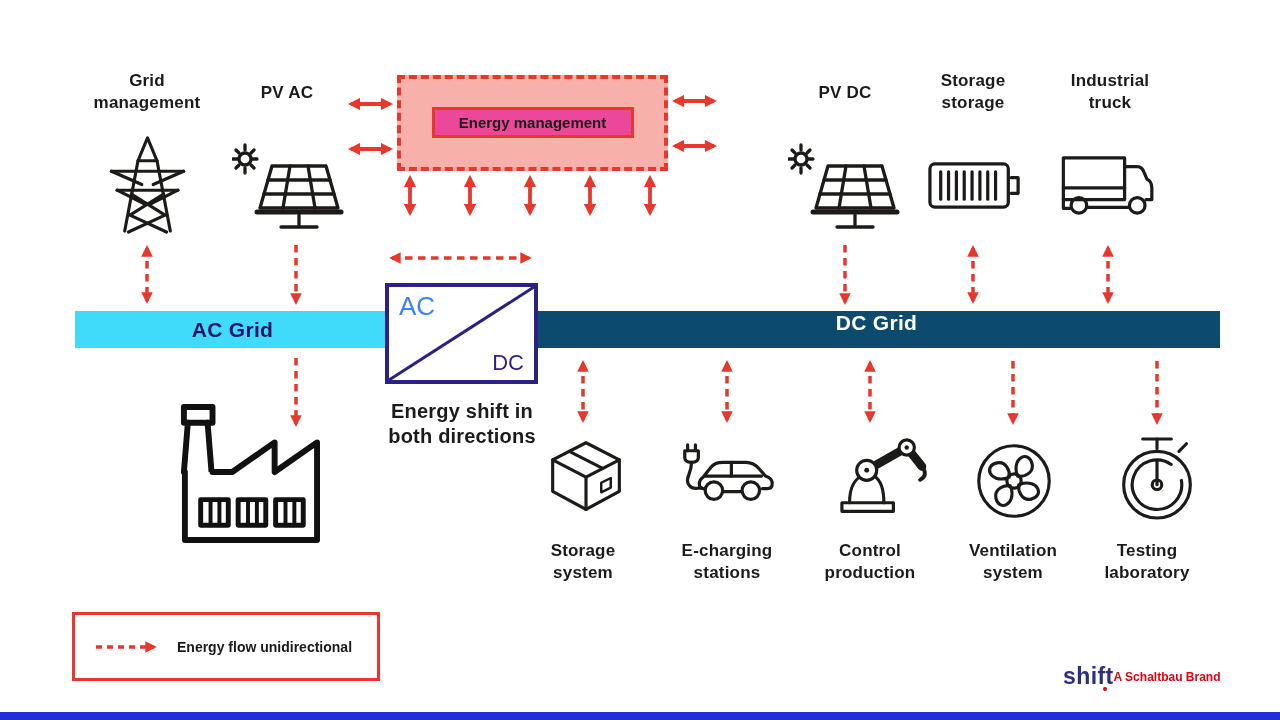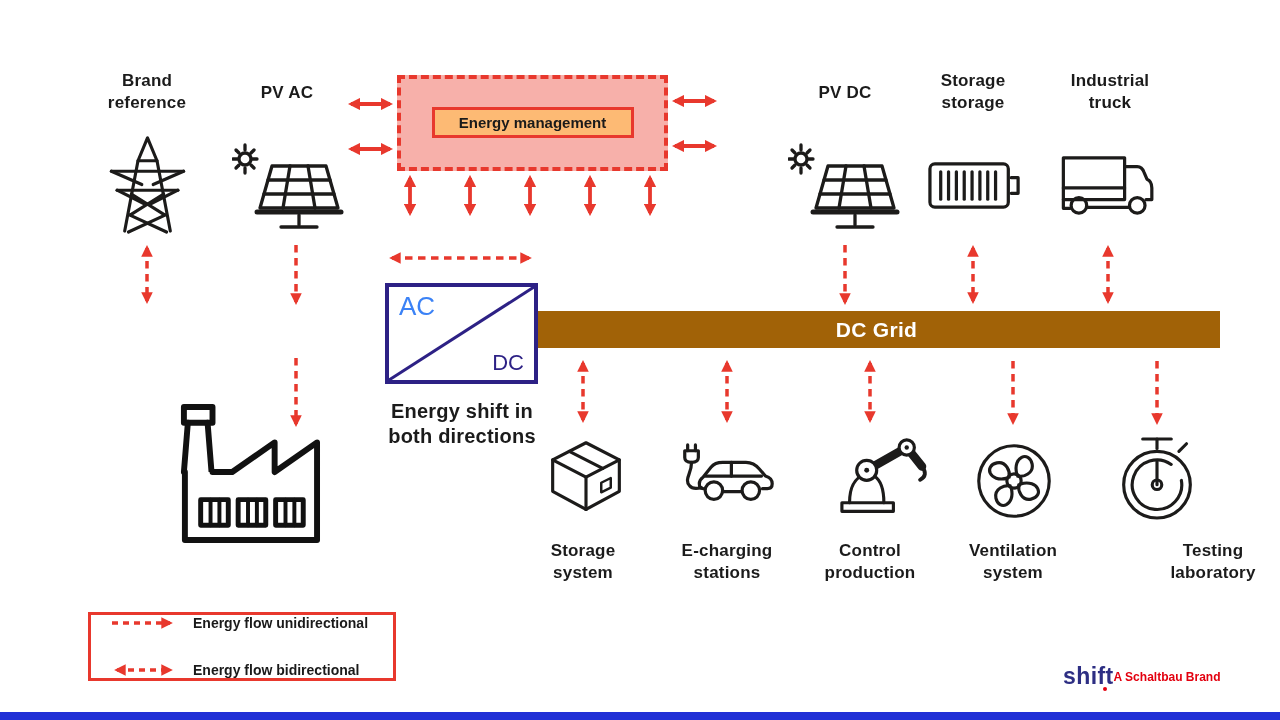--- a/index.html
+++ b/index.html
@@ -7,42 +7,42 @@
           font-family:"Liberation Sans",sans-serif;color:#1a1a1a;}
   .lbl{position:absolute;font-weight:bold;color:#1b1b1b;text-align:center;
        font-size:17px;line-height:1.27;letter-spacing:.2px;}
   .icon{position:absolute;}
   .icon svg{display:block;width:100%;height:100%;}
   .stroke{stroke:#1c1b1a;fill:none;stroke-width:3.3;stroke-linecap:round;stroke-linejoin:round;}
 
   
   .em-box{position:absolute;left:397px;top:75px;width:271px;height:96px;
           background:#f7b0aa;border:4px dashed #e8382d;box-sizing:border-box;}
-  .em-label{width:202px;height:31px;margin:28px auto 0;background:#fdba74;
+  .em-label{width:202px;height:31px;margin:28px auto 0;background:#ec4899;
             border:3px solid #e8382d;box-sizing:border-box;display:flex;
             align-items:center;justify-content:center;font-weight:bold;font-size:15px;}
 
   
   .ac-bar{position:absolute;left:75px;top:311px;width:315px;height:37px;background:#40dbfa;
           display:flex;align-items:center;justify-content:center;
           color:#1b1464;font-weight:bold;font-size:21px;letter-spacing:.3px;}
-  .dc-bar{position:absolute;left:533px;top:311px;width:687px;height:37px;background:#a16207;
-          display:flex;align-items:center;justify-content:center;
+  .dc-bar{position:absolute;left:533px;top:311px;width:687px;height:37px;background:#0c4a6e;
+          display:flex;justify-content:center;
           color:#ffffff;font-weight:bold;font-size:21px;letter-spacing:.3px;}
 
   
   .conv{position:absolute;left:385px;top:283px;width:153px;height:101px;background:#ffffff;
         border:4px solid #2d2185;box-sizing:border-box;z-index:5;}
   .conv svg{position:absolute;left:0;top:0;width:100%;height:100%;}
   .conv .ac{position:absolute;left:10px;top:4px;font-size:26px;color:#3b82f6;}
   .conv .dc{position:absolute;right:10px;bottom:4px;font-size:22px;color:#2d2185;}
 
   
-  .legend{position:absolute;left:88px;top:612px;width:308px;height:69px;border:3px solid #e8382d;
-          box-sizing:border-box;display:flex;flex-direction:column;justify-content:space-between;
+  .legend{position:absolute;left:72px;top:612px;width:308px;height:69px;border:3px solid #e8382d;
+          box-sizing:border-box;display:flex;flex-direction:column;justify-content:center;
           gap:16px;padding-left:17px;}
   .legend .row{display:flex;align-items:center;gap:13px;font-size:14px;font-weight:bold;}
   .legend svg{display:block;}
 
   
   .brand{position:absolute;left:1063px;top:663px;display:flex;align-items:center;}
   .brand .logo{position:relative;font-size:23px;font-weight:bold;color:#2d2e83;letter-spacing:.4px;}
   .brand .logo .idot{position:absolute;left:40px;bottom:-1px;width:4px;height:4px;
                      border-radius:50%;background:#e3000f;}
   .brand .tag{font-size:12px;font-weight:bold;color:#e3000f;margin-left:0;white-space:nowrap;}
@@ -52,21 +52,21 @@
   
   #arrows{position:absolute;left:0;top:0;width:1280px;height:720px;pointer-events:none;z-index:4;}
   .d{stroke:#e8382d;stroke-width:3.5;stroke-dasharray:7.5 5.5;}
   .s{stroke:#e8382d;stroke-width:3.8;}
 </style>
 </head>
 <body>
 
 <div class="canvas">
 
-  <div class="lbl" style="left:92px;top:70px;width:110px;">Brand reference</div>
+  <div class="lbl" style="left:92px;top:70px;width:110px;">Grid management</div>
   <div class="lbl" style="left:237px;top:82px;width:100px;">PV AC</div>
   <div class="lbl" style="left:795px;top:82px;width:100px;">PV DC</div>
   <div class="lbl" style="left:928px;top:70px;width:90px;">Storage storage</div>
   <div class="lbl" style="left:1060px;top:70px;width:100px;">Industrial truck</div>
 
   <div class="em-box">
     <div class="em-label">Energy management</div>
   </div>
 
   <div class="icon" style="left:100px;top:135px;width:95px;height:99px;">
@@ -161,20 +161,23 @@
         <path d="M3,39 H66"></path>
         <path d="M66,17 H79 Q84,17 86,23 L89,30 Q94,32 94,39 V51 H88"></path>
         <circle cx="19" cy="57" r="8"></circle>
           <circle cx="79" cy="57" r="8"></circle>
         <path d="M3,51 V60 H10"></path>
         <path d="M28,59 H70"></path>
       </g>
     </svg>
   </div>
 
+  <div class="ac-bar">
+    <span>AC Grid</span>
+  </div>
   <div class="dc-bar">
     <span>DC Grid</span>
   </div>
 
   <div class="conv">
     <svg viewBox="0 0 100 100" preserveAspectRatio="none">
       <line x1="0" y1="100" x2="100" y2="0" stroke="#2d2185" stroke-width="3" vector-effect="non-scaling-stroke"></line>
     </svg>
     <span class="ac">AC</span>
     <span class="dc">DC</span>
@@ -276,40 +279,34 @@
         <path d="M42,52 V28"></path>
         <circle cx="42" cy="52" r="5"></circle>
       </g>
     </svg>
   </div>
 
   <div class="lbl" style="left:528px;top:540px;width:110px;">Storage system</div>
   <div class="lbl" style="left:672px;top:540px;width:110px;">E-charging stations</div>
   <div class="lbl" style="left:815px;top:540px;width:110px;">Control production</div>
   <div class="lbl" style="left:958px;top:540px;width:110px;">Ventilation system</div>
-  <div class="lbl" style="left:1158px;top:540px;width:110px;">Testing laboratory</div>
+  <div class="lbl" style="left:1092px;top:540px;width:110px;">Testing laboratory</div>
 
   <div class="legend">
     <div class="row">
       <svg width="72" height="14" viewBox="0 0 72 14">
         <defs>
           <marker id="lgA" viewBox="0 0 10 10" refX="7.5" refY="5" markerWidth="3.4" markerHeight="3.4" orient="auto-start-reverse">
             <path d="M0,0 L10,5 L0,10 Z" fill="#e8382d"></path>
           </marker>
         </defs>
         <line x1="4" y1="7" x2="62" y2="7" stroke="#e8382d" stroke-width="3.4" stroke-dasharray="6 5" marker-end="url(#lgA)"></line>
       </svg>
       <span>Energy flow unidirectional</span>
     </div>
-    <div class="row">
-      <svg width="72" height="14" viewBox="0 0 72 14">
-        <line x1="9" y1="7" x2="62" y2="7" stroke="#e8382d" stroke-width="3.4" stroke-dasharray="6 5" marker-start="url(#lgA)" marker-end="url(#lgA)"></line>
-      </svg>
-      <span>Energy flow bidirectional</span>
-    </div>
   </div>
 
   <div class="brand">
     <span class="logo">
       <span>shift</span>
       <span class="idot"></span>
     </span>
     <span class="tag">A Schaltbau Brand</span>
   </div>
 

